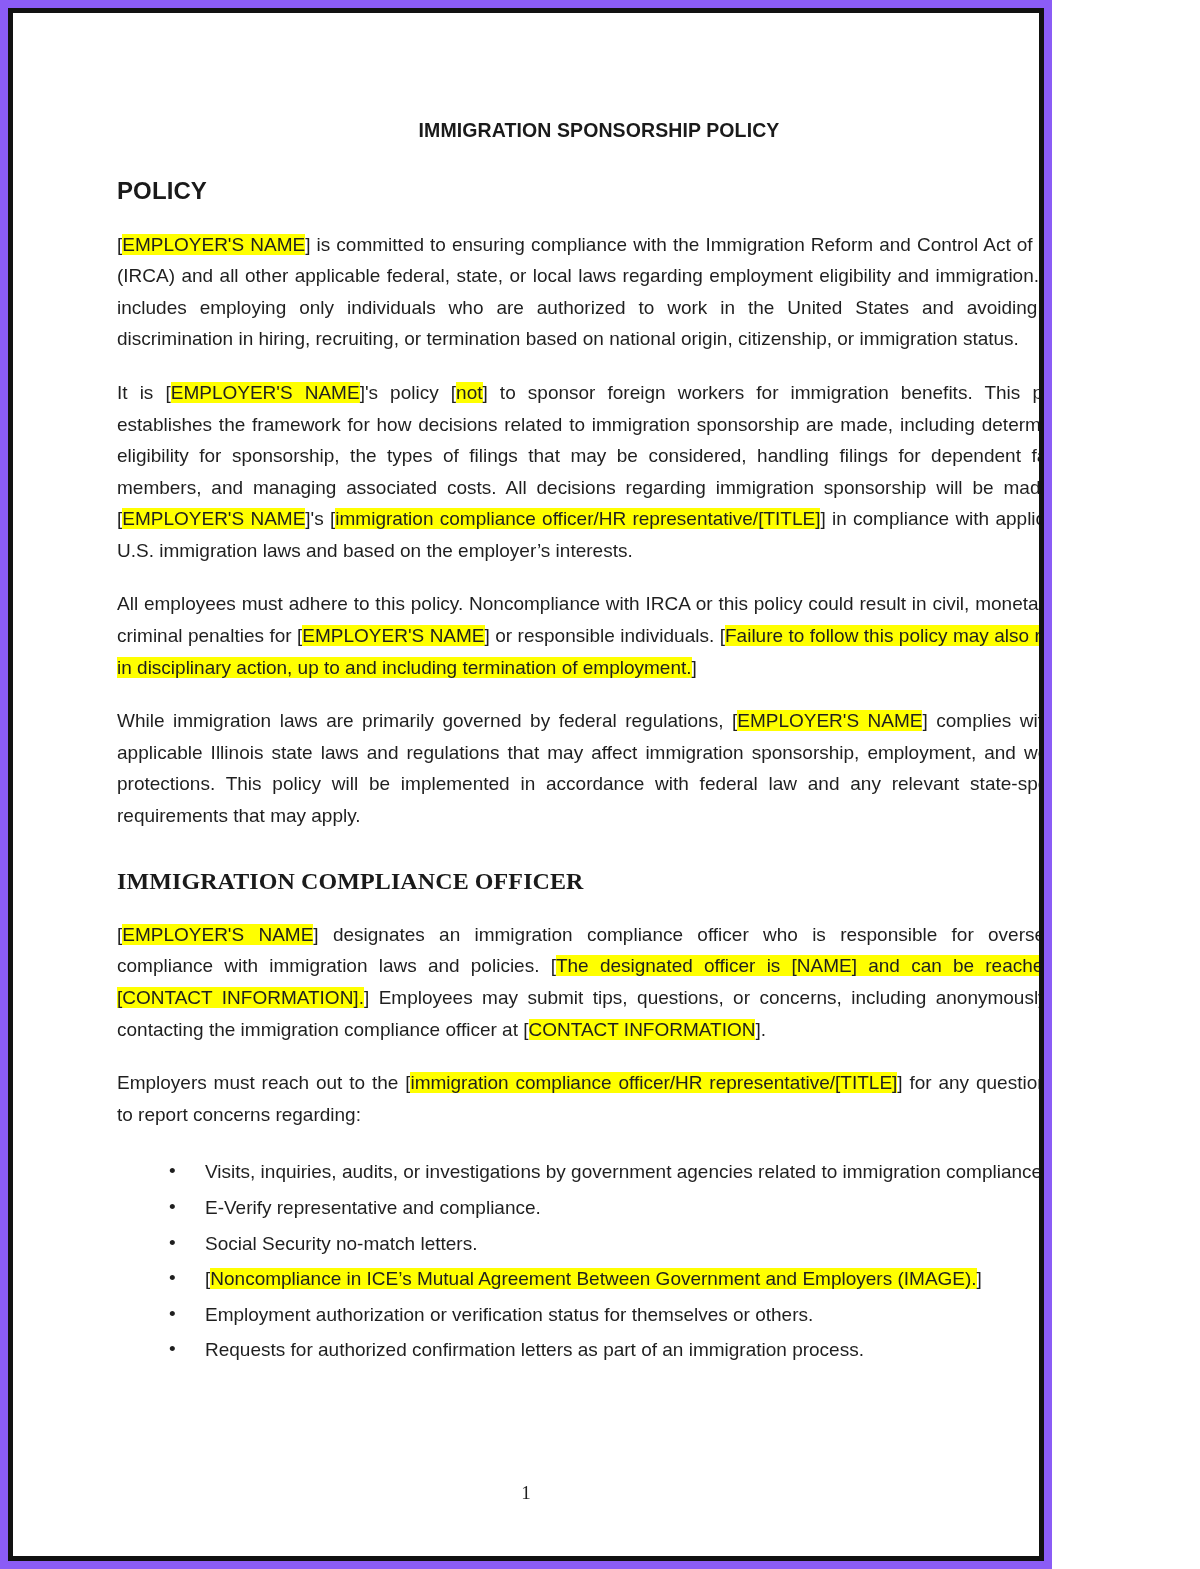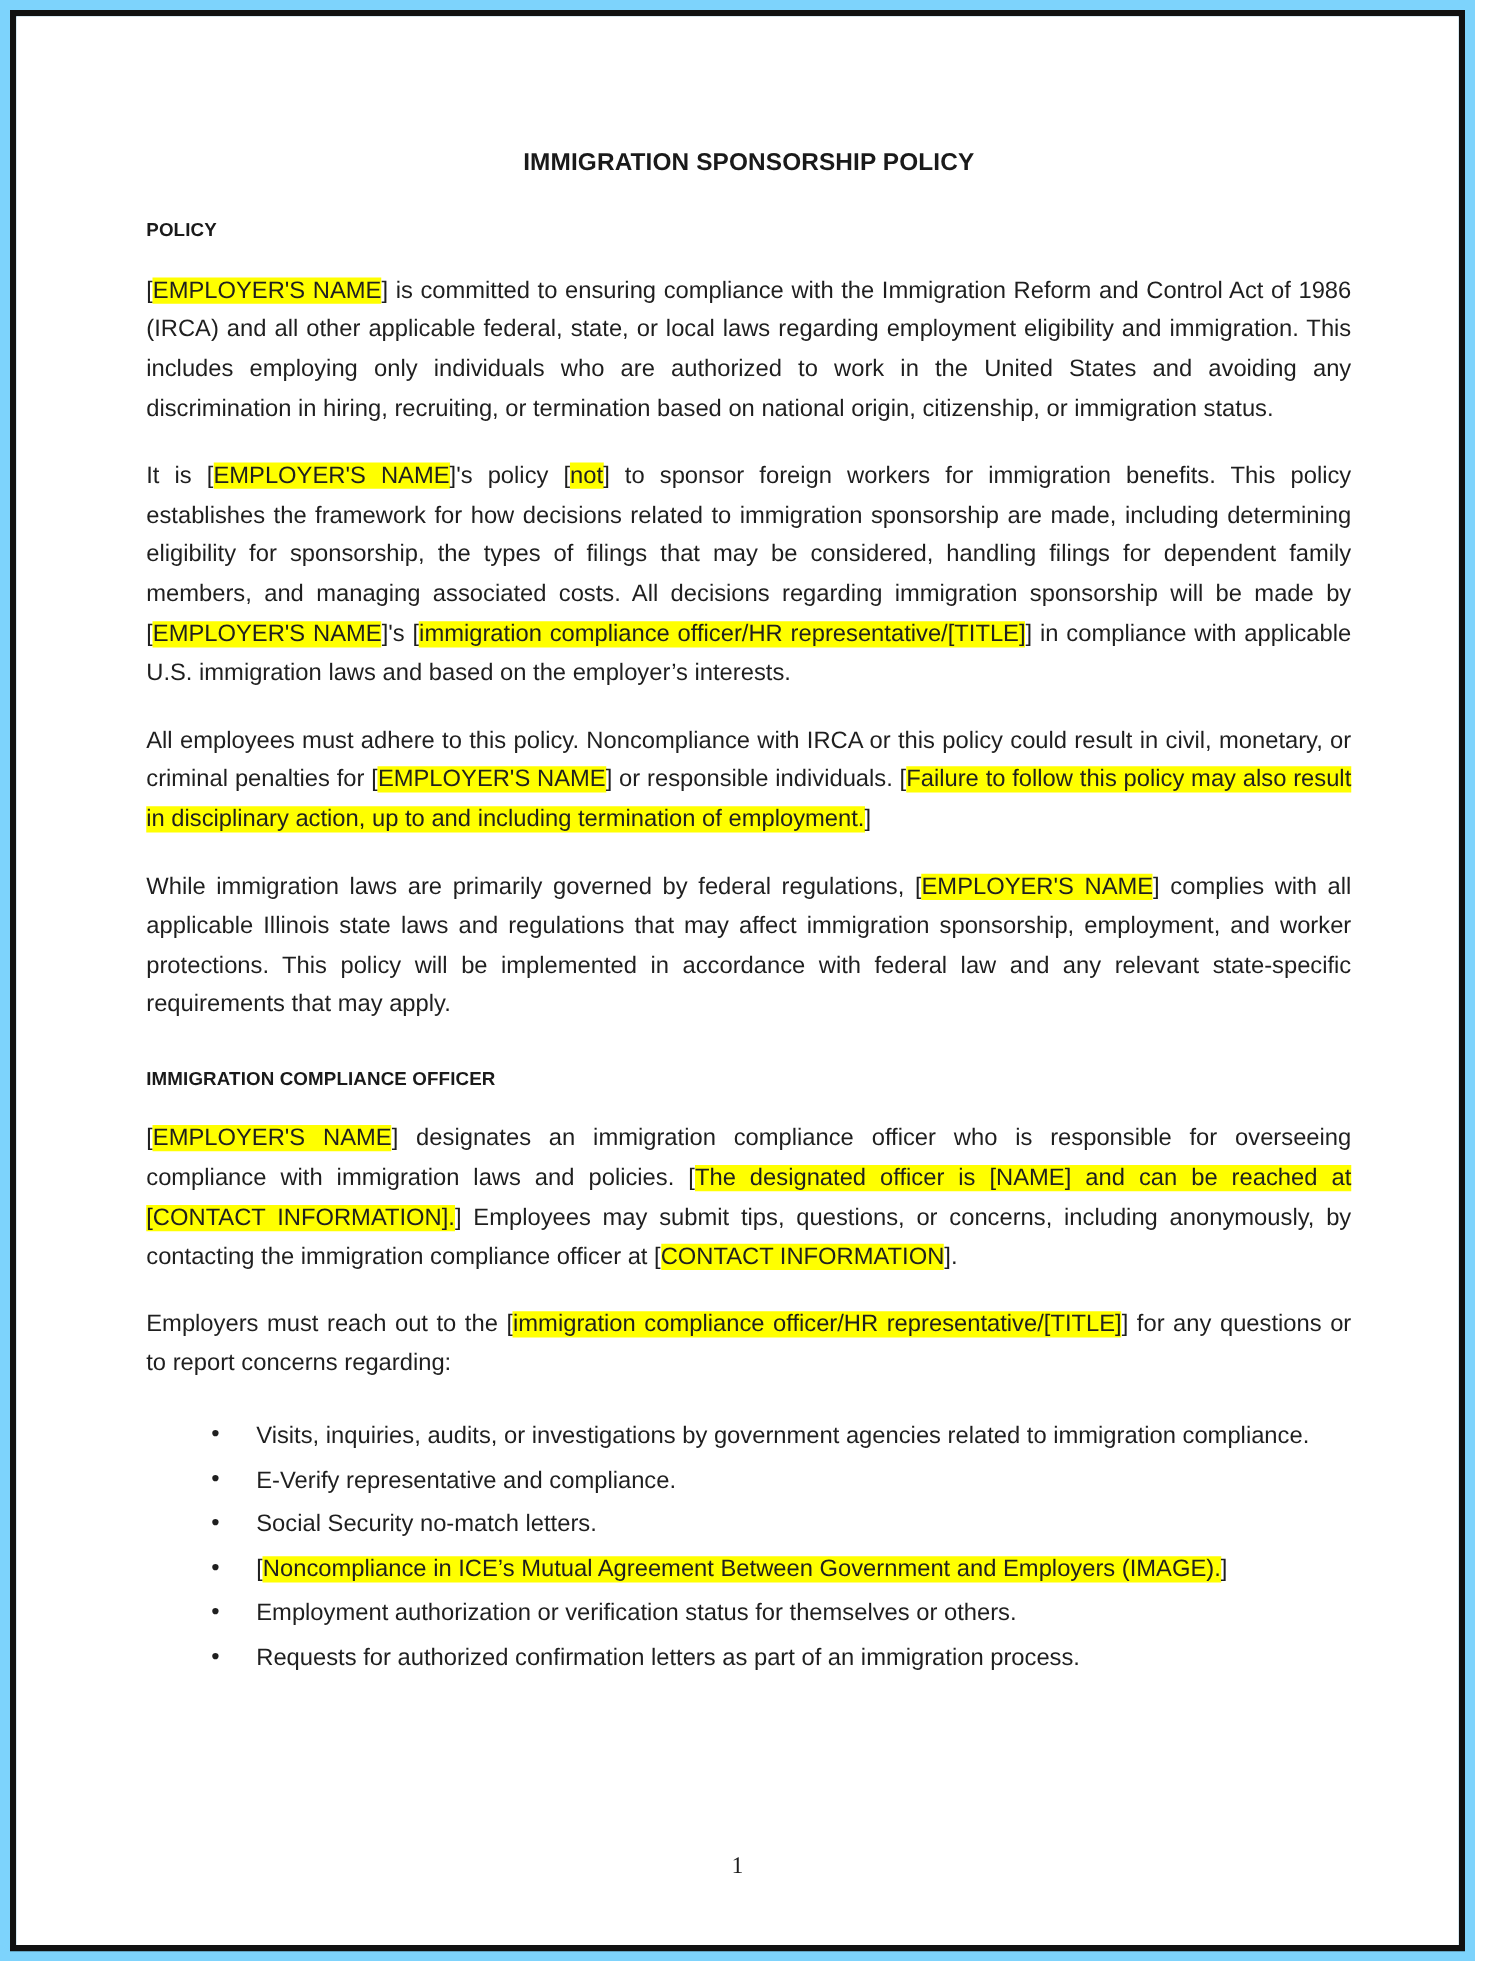--- a/index.html
+++ b/index.html
@@ -6,24 +6,24 @@
   html, body {
     margin: 0;
     padding: 0;
     background: #ffffff;
   }
   body {
     font-family: "Liberation Sans", sans-serif;
   }
   .page {
     position: relative;
-    width: 1180px;
+    width: 1052px;
     height: 1569px;
     box-sizing: border-box;
-    background: #7dd3fc;
+    background: #8b5cf6;
     overflow: hidden;
     padding-left: 44px;
   }
   
   .page-frame {
     position: absolute;
     left: 8px;
     top: 8px;
     right: 8px;
     bottom: 8px;
@@ -52,28 +52,29 @@
     text-align: center;
     font-weight: bold;
     font-size: 19.5px;
     letter-spacing: 0.1px;
     color: #1a1a1a;
     margin: 0 0 32px 0;
     line-height: 1.3;
   }
   h2.section-heading {
     font-weight: bold;
-    font-size: 15px;
+    font-size: 24px;
     color: #1a1a1a;
     margin: 0 0 22px 0;
     line-height: 1.3;
     letter-spacing: 0.1px;
   }
   h2.section-heading.spaced-top {
     margin-top: 34px;
+    font-family: Liberation Serif, serif;
   }
   p.body-para {
     font-size: 19px;
     line-height: 31.6px;
     color: #1f1f1f;
     text-align: justify;
     margin: 0 0 22px 0;
     -webkit-hyphens: none;
     hyphens: none;
   }

